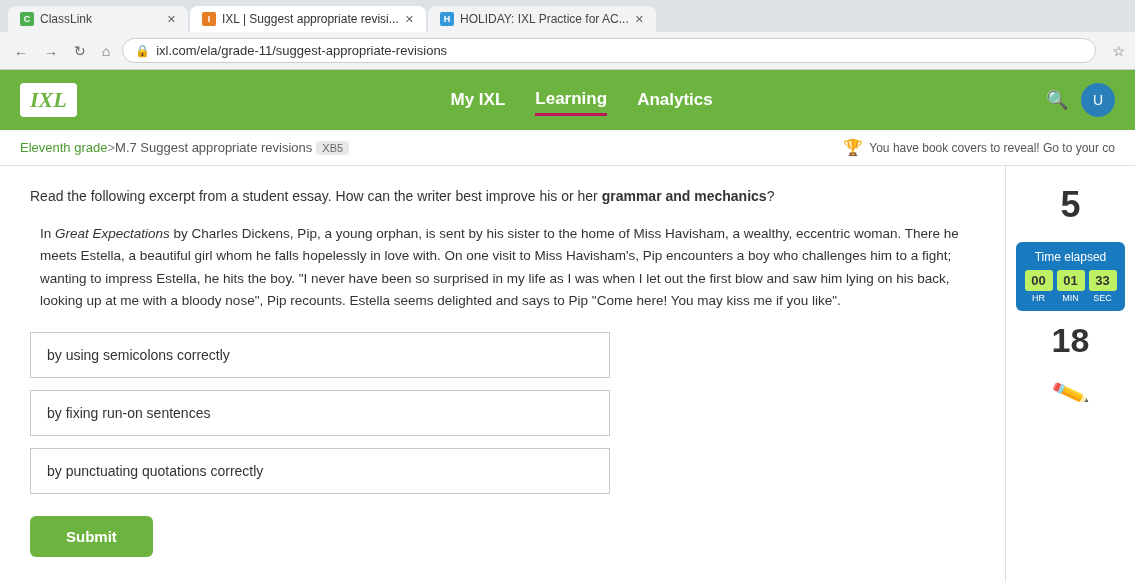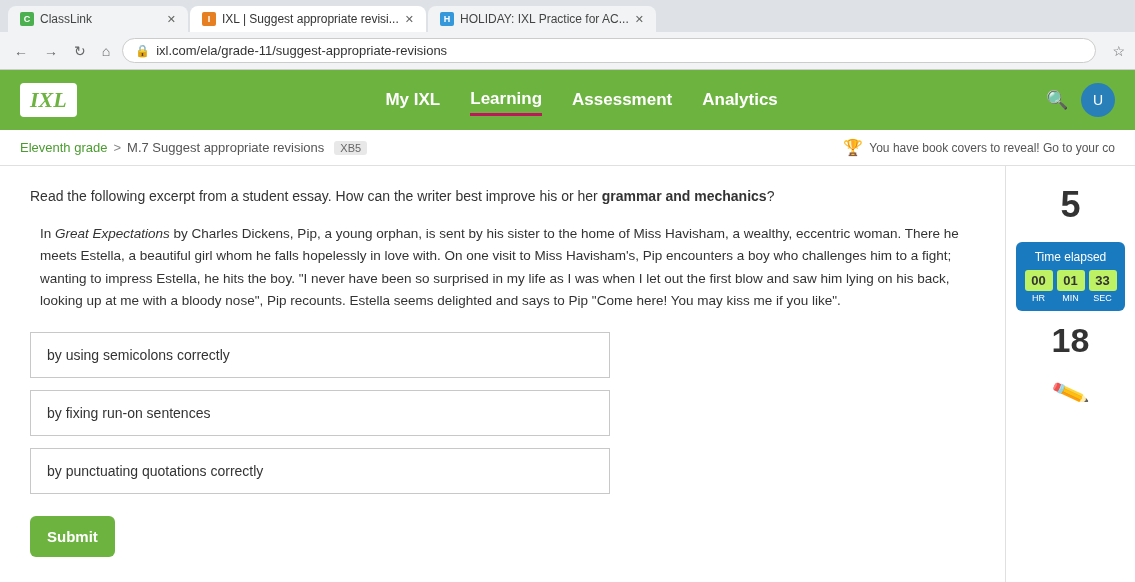--- a/index.html
+++ b/index.html
@@ -142,21 +142,20 @@
       background: white;
       padding: 8px 20px;
       display: flex;
       align-items: center;
       justify-content: space-between;
       border-bottom: 1px solid #e0e0e0;
     }
     .breadcrumb {
       display: flex;
       align-items: center;
-      gap: 6px;
       font-size: 13px;
       color: #555;
     }
     .breadcrumb-link { color: #4a9c2f; cursor: pointer; }
     .breadcrumb-sep { color: #888; }
     .breadcrumb-current { color: #555; }
     .breadcrumb-badge {
       background: #e8e8e8;
       color: #666;
       padding: 1px 6px;
@@ -208,21 +207,21 @@
       color: #333;
       background: white;
       width: 580px;
       max-width: 100%;
     }
     .submit-btn {
       background: #6db33f;
       color: white;
       border: none;
       border-radius: 6px;
-      padding: 12px 17px;
+      padding: 12px 36px;
       font-size: 15px;
       font-weight: bold;
       cursor: pointer;
       margin-top: 10px;
     }
 
     
     .sidebar {
       width: 130px;
       background: white;
@@ -353,21 +352,20 @@
   </div>
 </div>
 
 <div class="ixl-nav">
   <div class="ixl-logo">
     <span>IXL</span>
   </div>
   <div class="nav-links">
     <span class="nav-link">My IXL</span>
     <span class="nav-link active">Learning</span>
-    <span class="nav-link">Assessment</span>
     <span class="nav-link">Analytics</span>
   </div>
   <div class="nav-right">
     <span class="search-icon-nav">🔍</span>
     <div class="avatar-circle">U</div>
   </div>
 </div>
 
 <div class="breadcrumb-bar">
   <div class="breadcrumb">

